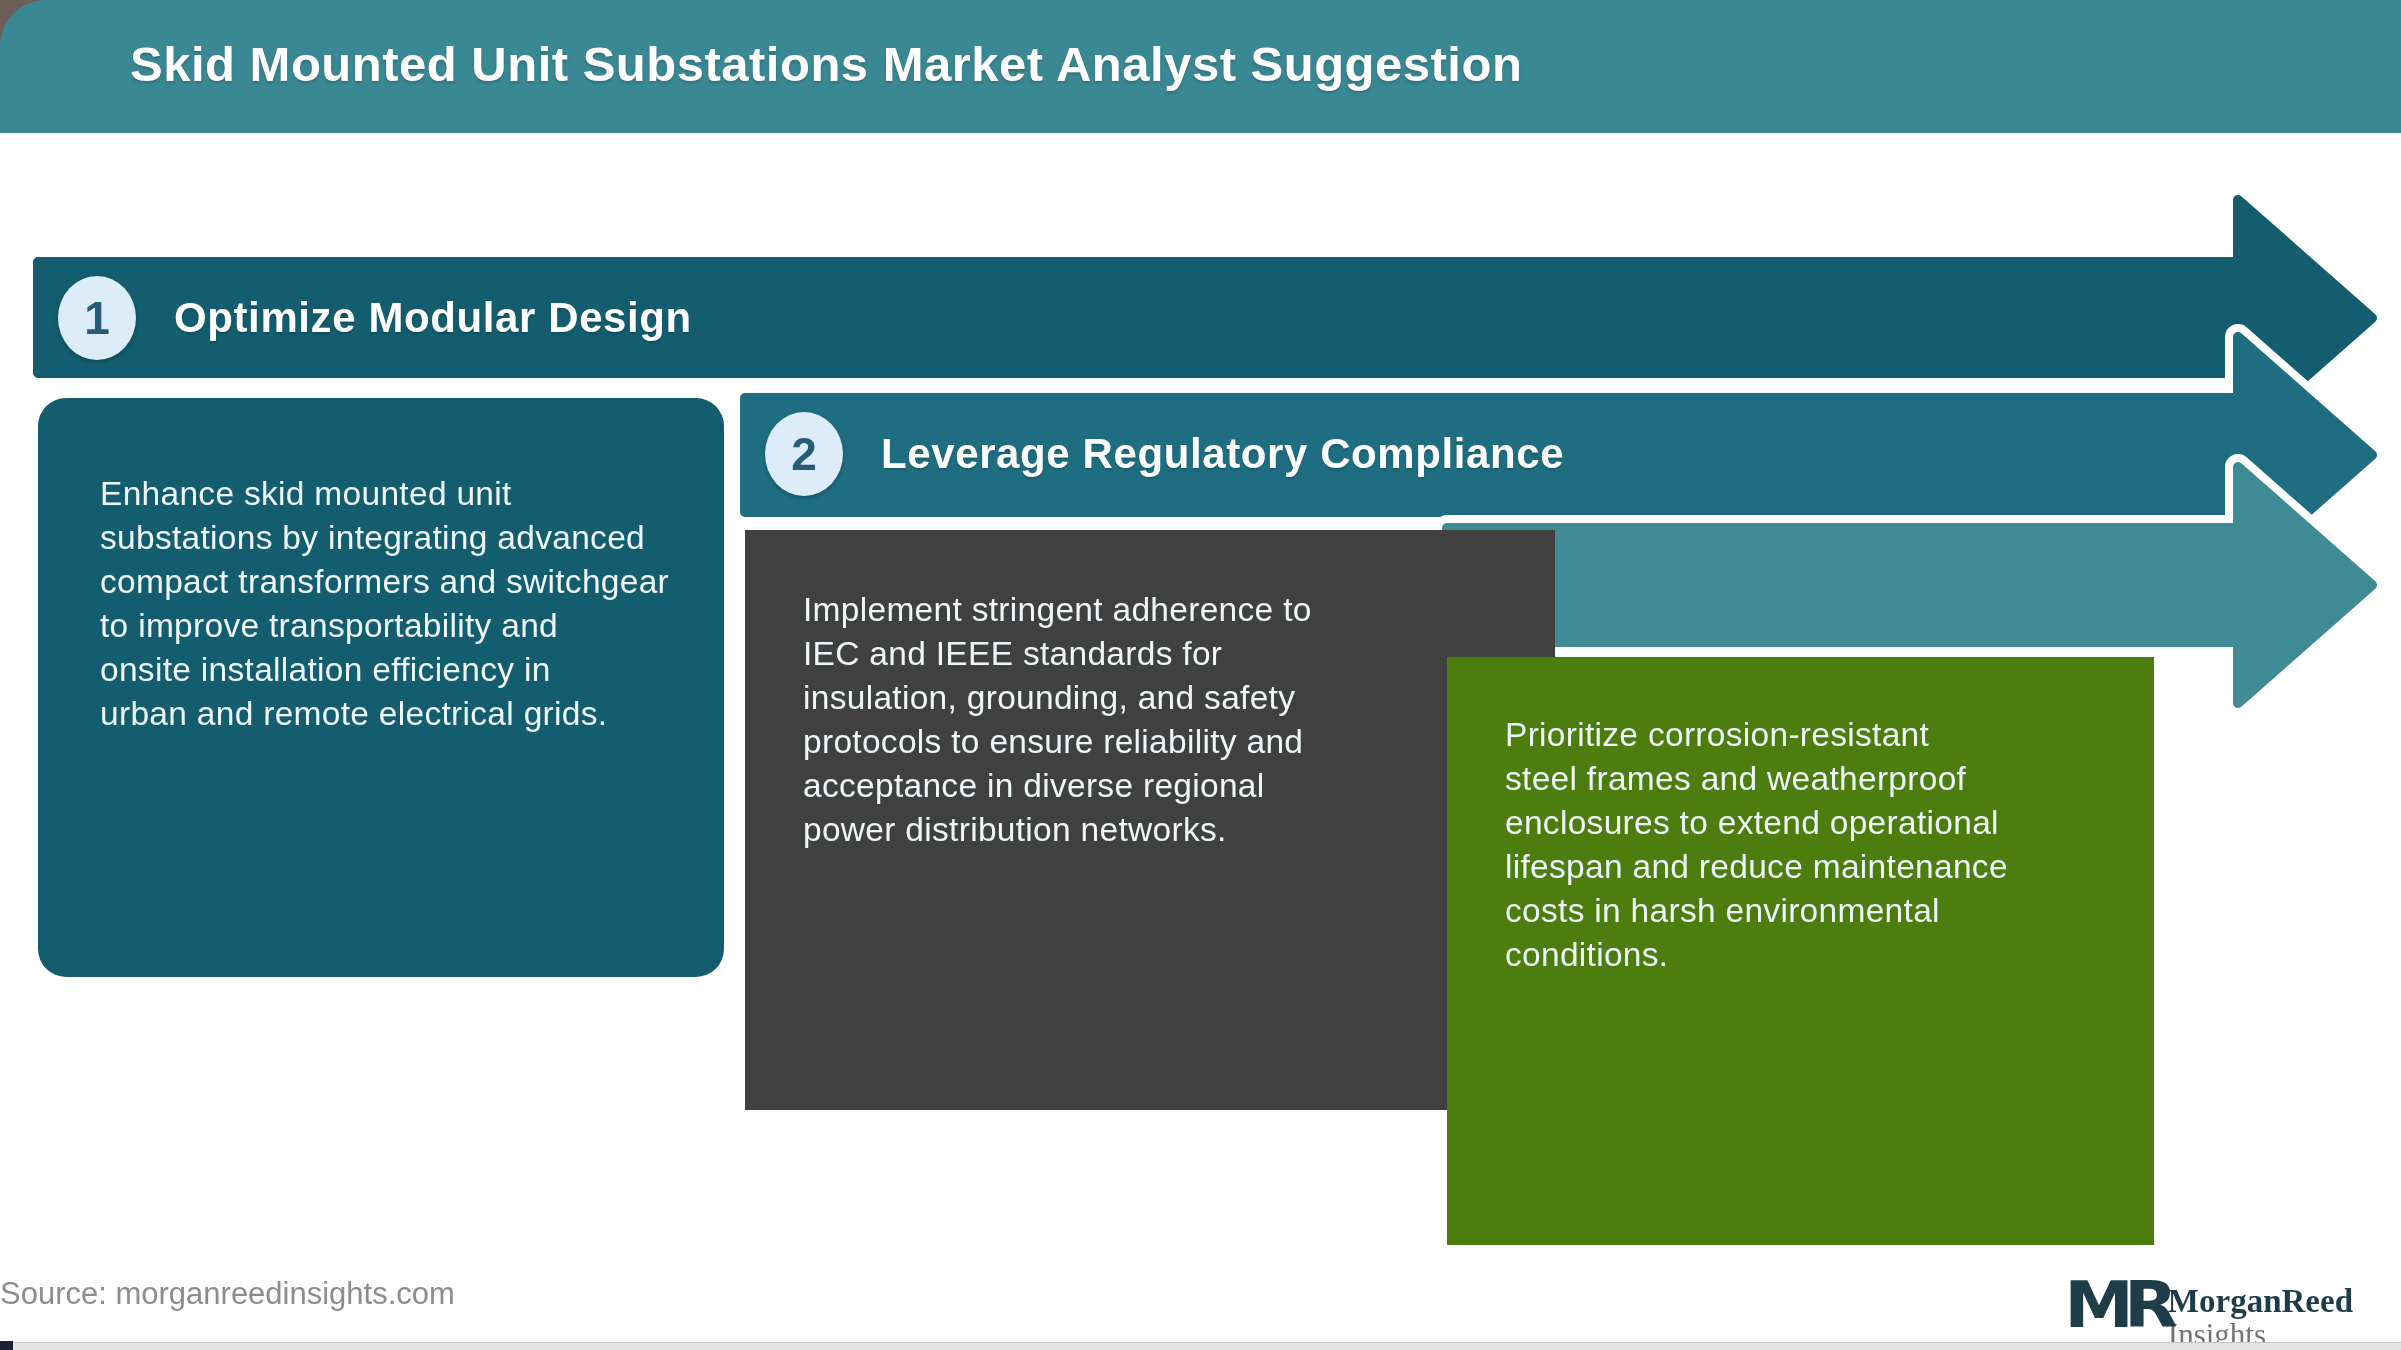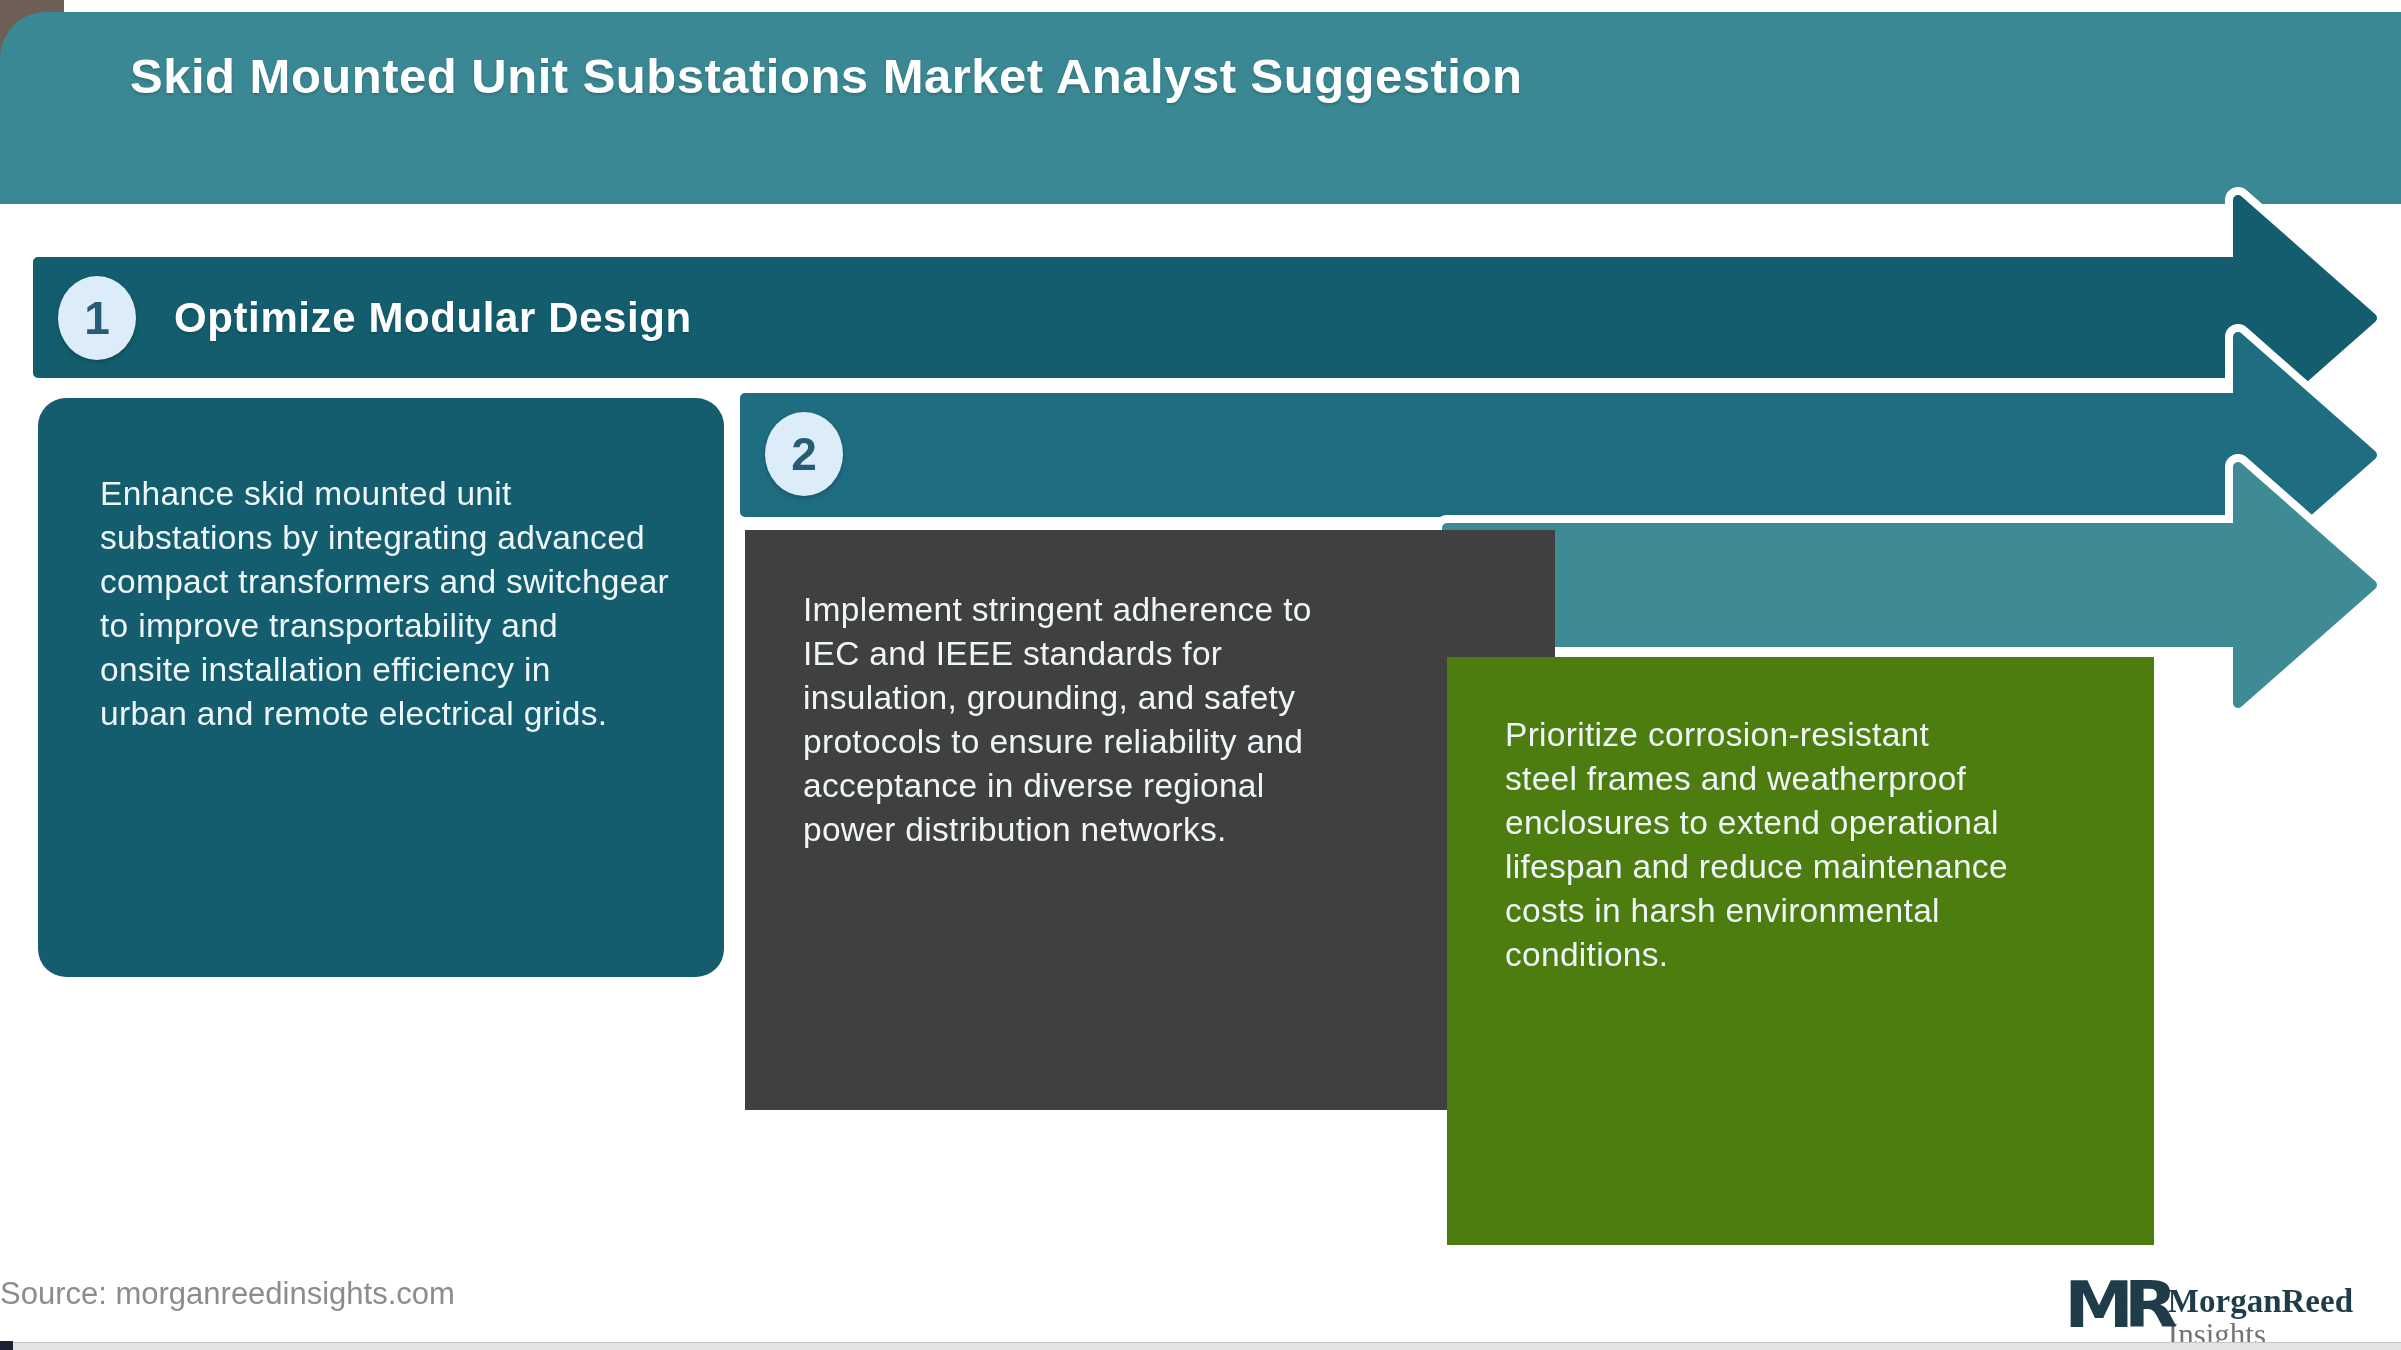--- a/index.html
+++ b/index.html
@@ -9,21 +9,21 @@
     overflow:hidden;
     background:#ffffff;
     font-family:"Liberation Sans", sans-serif;
   }
   
   .corner-artifact{
     position:absolute;left:0;top:0;width:64px;height:64px;
     background:#6d5e57;
   }
   .header{
-    position:absolute;left:0;top:12px;width:2401px;height:192px;
+    position:absolute;left:0;top:0;width:2401px;height:133px;
     background:#3a8893;
     border-top-left-radius:46px;
   }
   .header .title{
     position:absolute;left:130px;top:36px;
     color:#ffffff;font-size:49px;font-weight:700;letter-spacing:0.5px;
     text-shadow:0 2px 3px rgba(0,0,0,0.18);
   }
   svg.arrows{position:absolute;left:0;top:0;}
   .bar-label{
@@ -116,20 +116,21 @@
     </g>
   </svg>
 
   <div class="bar-label b1">
     <div class="num-badge">1</div>
     <div class="step-title">Optimize Modular Design</div>
   </div>
 
   <div class="bar-label b2">
     <div class="num-badge">2</div>
+    <div class="step-title">Leverage Regulatory Compliance</div>
   </div>
 
   <div class="bar-label b3">
     <div class="num-badge">3</div>
   </div>
 
   <div class="desc-box d1">
     <div class="desc-text">Enhance skid mounted unit
 substations by integrating advanced
 compact transformers and switchgear

